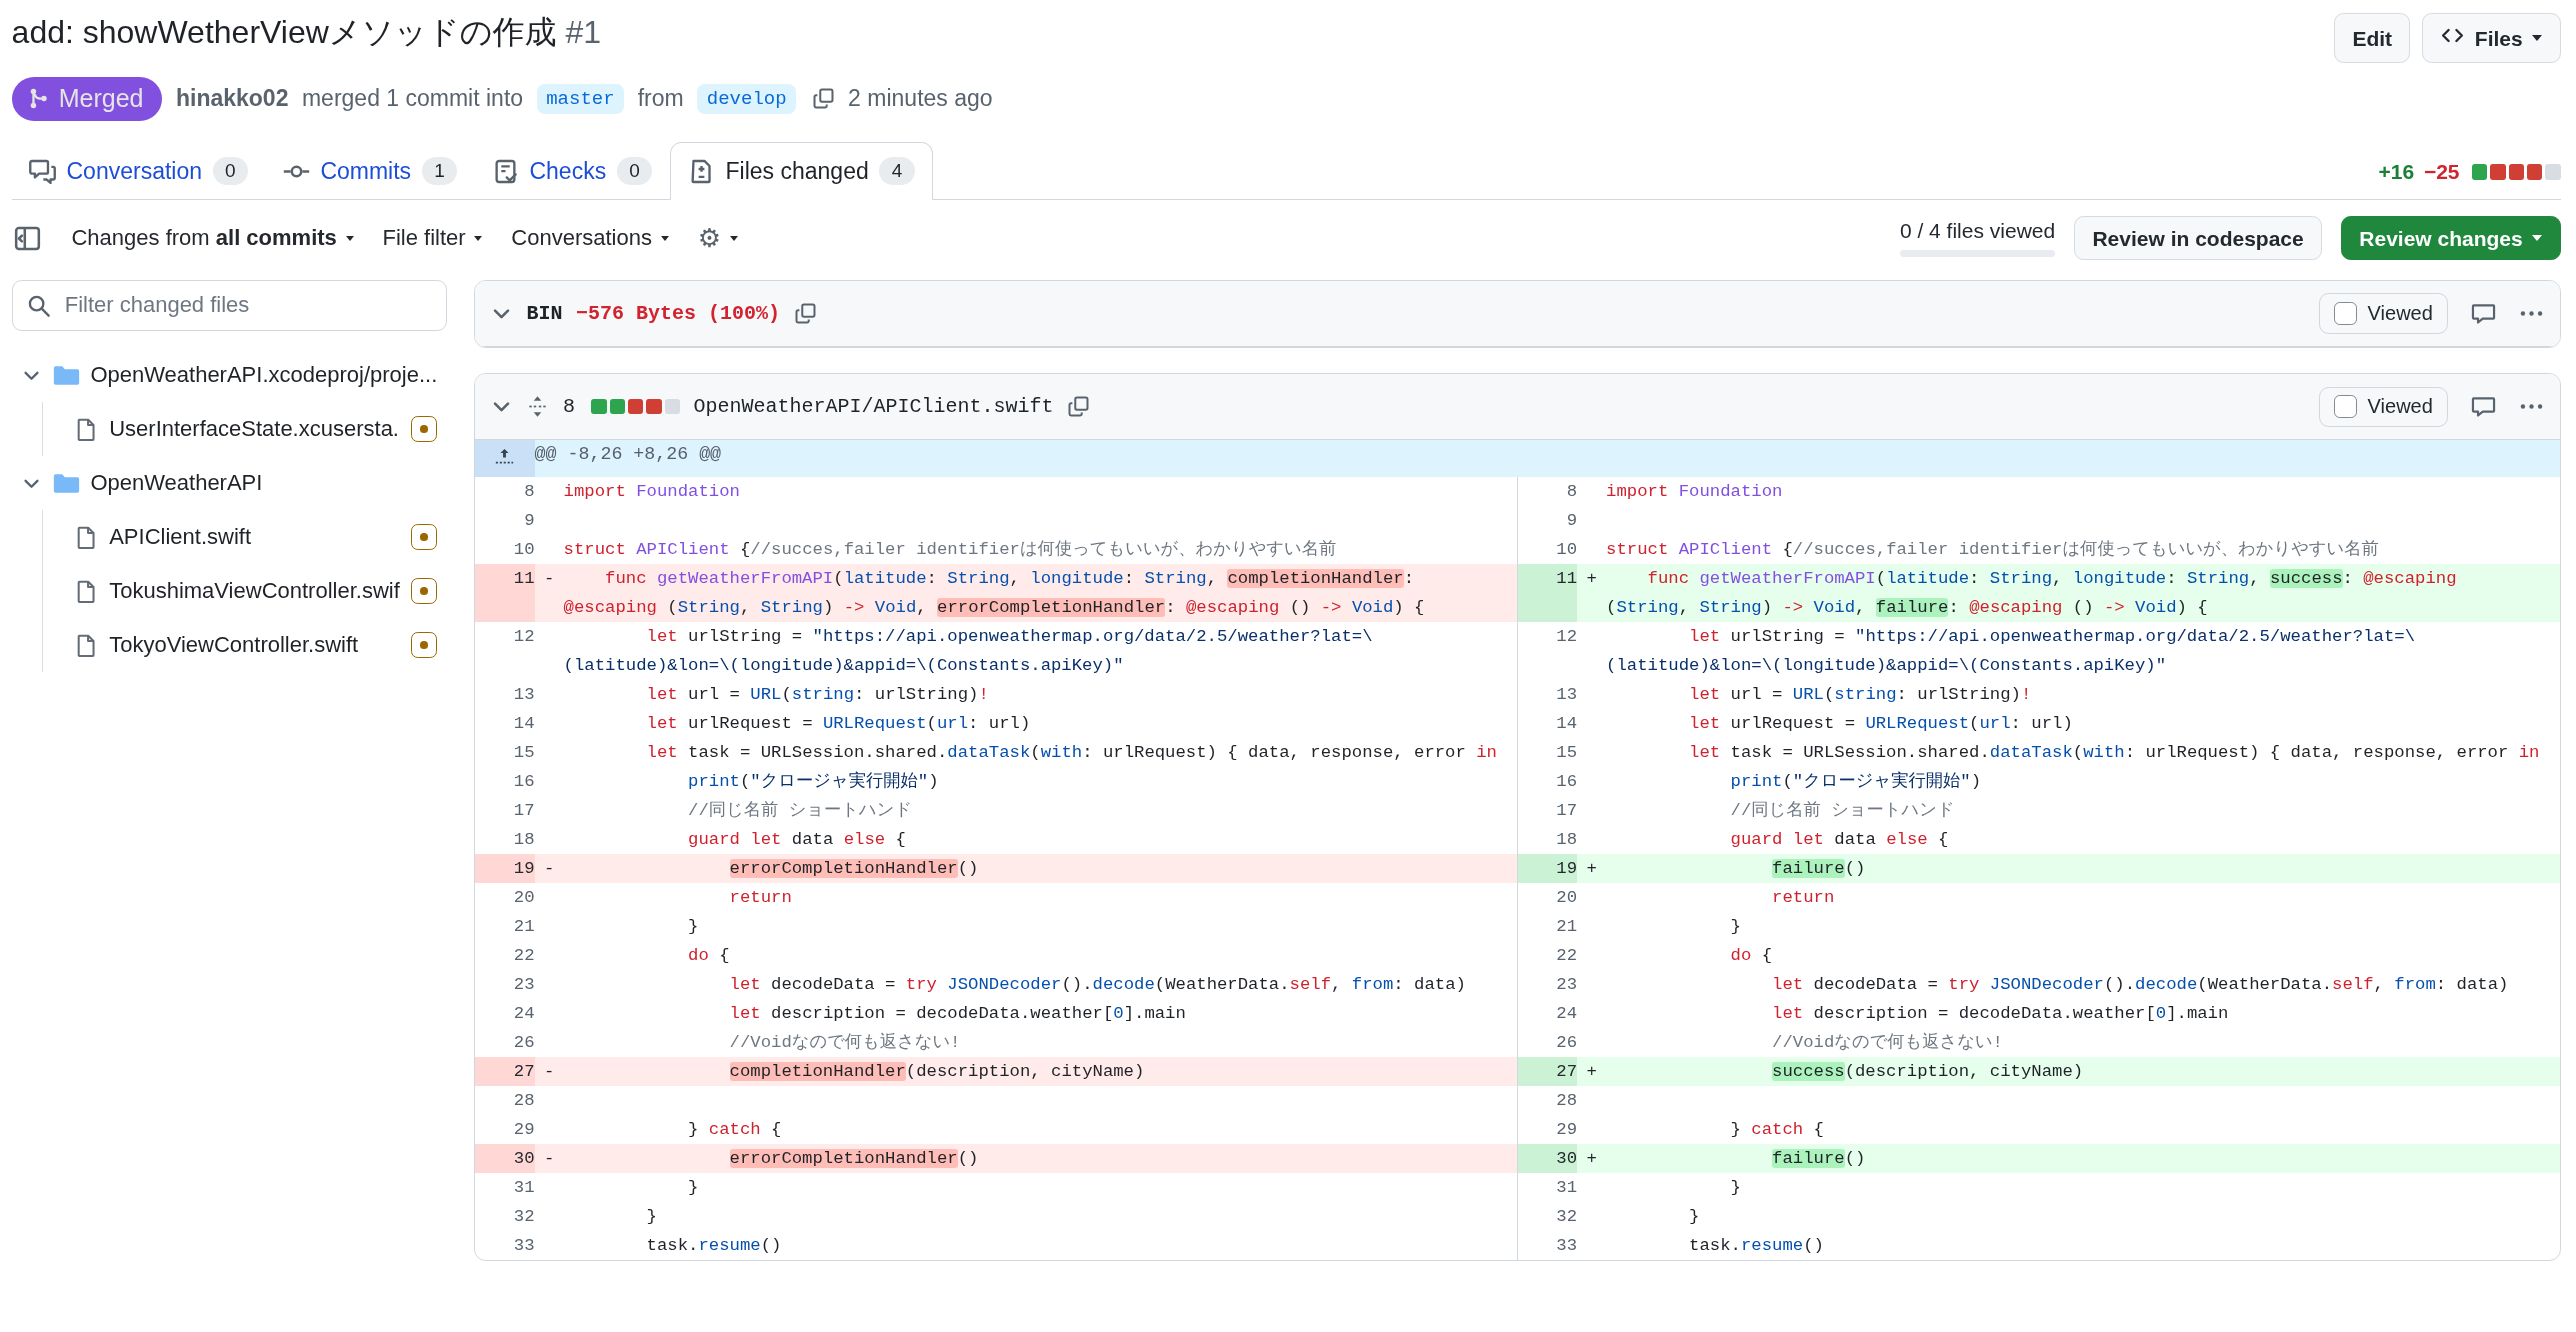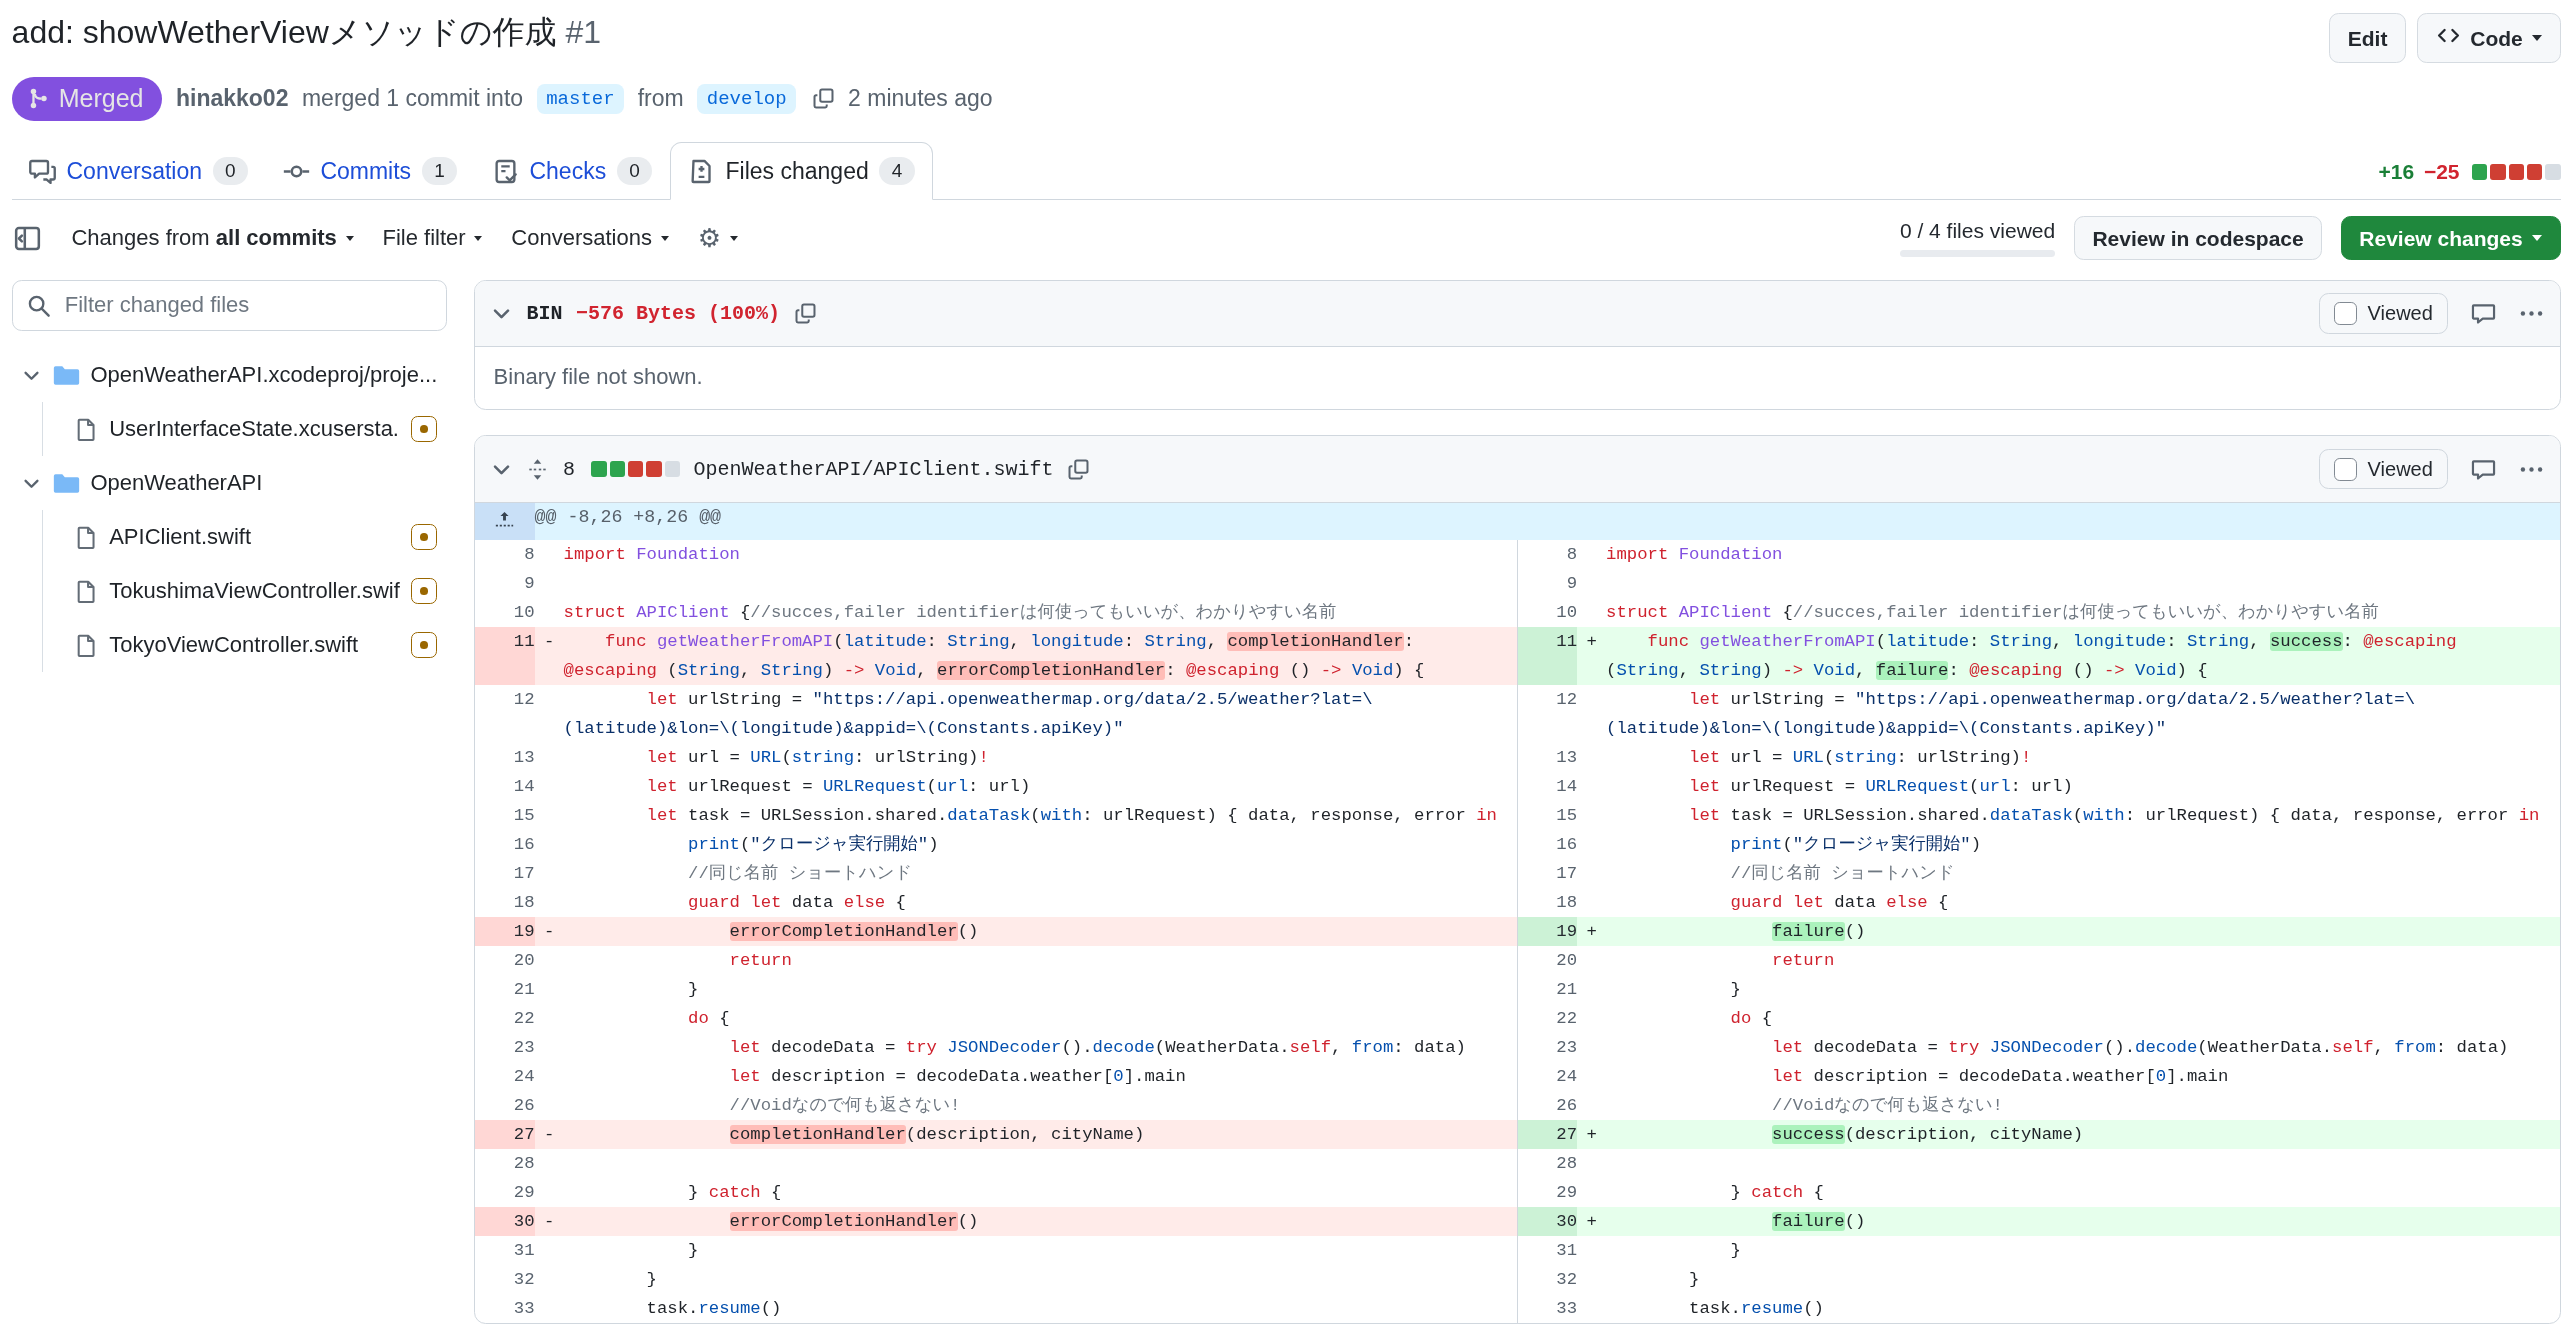--- a/index.html
+++ b/index.html
@@ -119,21 +119,21 @@
   <div class="hd-row">
     <h1 class="pr-title"><span>add: showWetherViewメソッドの作成</span> <span class="num">#1</span></h1>
     <div class="hd-actions">
       <button class="btn">
           <span>Edit</span>
         </button>
       <button class="btn">
         <span class="icon"><svg width="25" height="25" viewBox="0 0 16 16" fill="none" stroke="currentColor" stroke-width="1.5" stroke-linecap="round" stroke-linejoin="round">
               <path d="M5.5 4.5L2 8l3.5 3.5M10.5 4.5L14 8l-3.5 3.5"></path>
             </svg></span>
-        <span>Code</span>
+        <span>Files</span>
         <span class="caret"></span>
       </button>
     </div>
   </div>
 
   <div class="meta">
     <span class="badge-merged">
       <span style="display:inline-flex">
           <svg width="23" height="23" viewBox="0 0 16 16" fill="currentColor">
             <circle cx="4.5" cy="3.2" r="1.9"></circle>
@@ -363,21 +363,20 @@
               </span>
             <span style="display:inline-flex;cursor:pointer">
                 <svg width="25" height="25" viewBox="0 0 16 16" fill="currentColor">
                   <circle cx="2.5" cy="8" r="1.4"></circle>
                   <circle cx="8" cy="8" r="1.4"></circle>
                   <circle cx="13.5" cy="8" r="1.4"></circle>
                 </svg>
               </span>
           </span>
         </div>
-        <div class="bin-body">Binary file not shown.</div>
       </div>
 
       <div class="card">
         <div class="fhd">
           <span class="chev">
               <svg width="23" height="23" viewBox="0 0 16 16" fill="none" stroke="currentColor" stroke-width="1.8" stroke-linecap="round" stroke-linejoin="round">
                 <path d="M3.5 6l4.5 4.5L12.5 6"></path>
               </svg>
             </span>
           <span class="drag">

